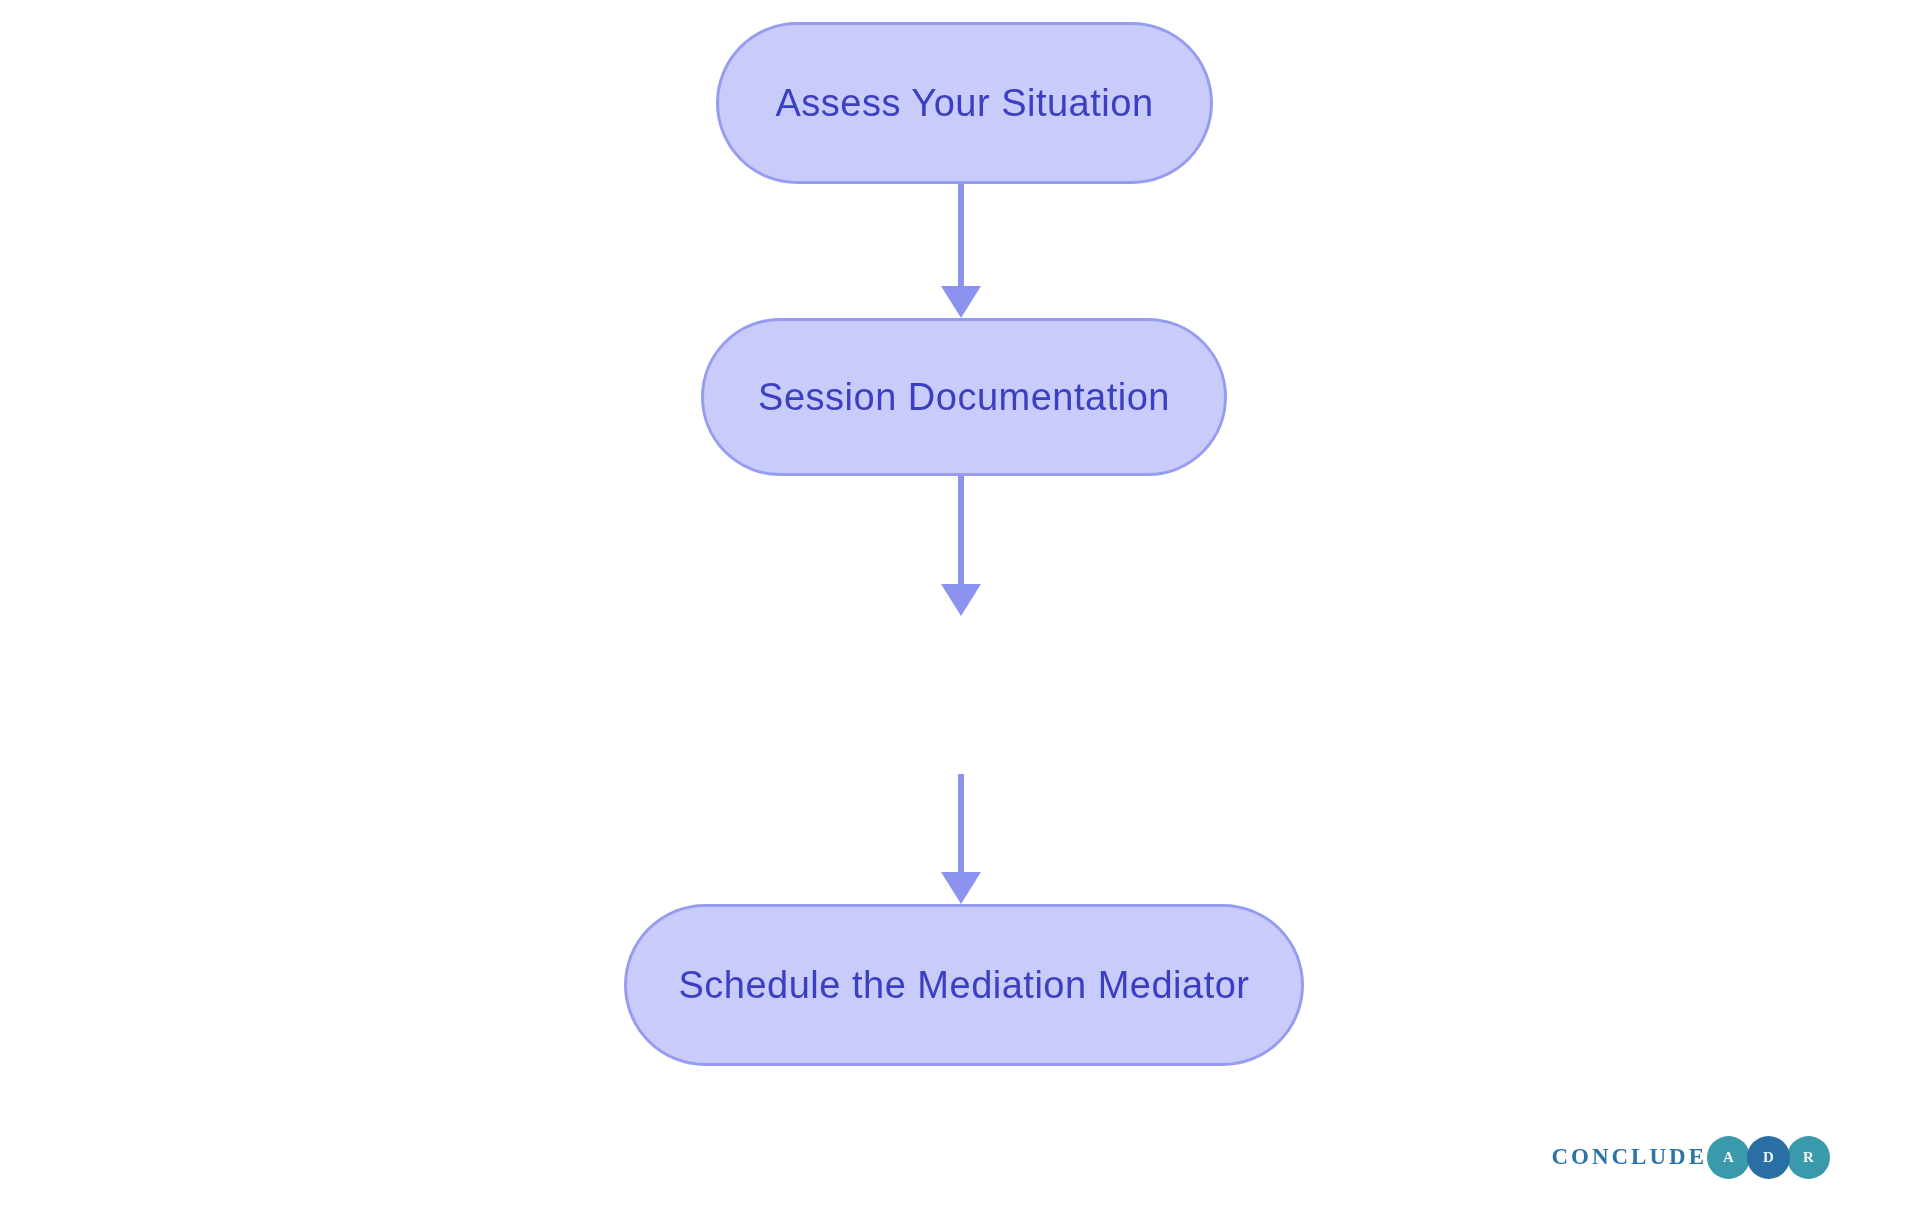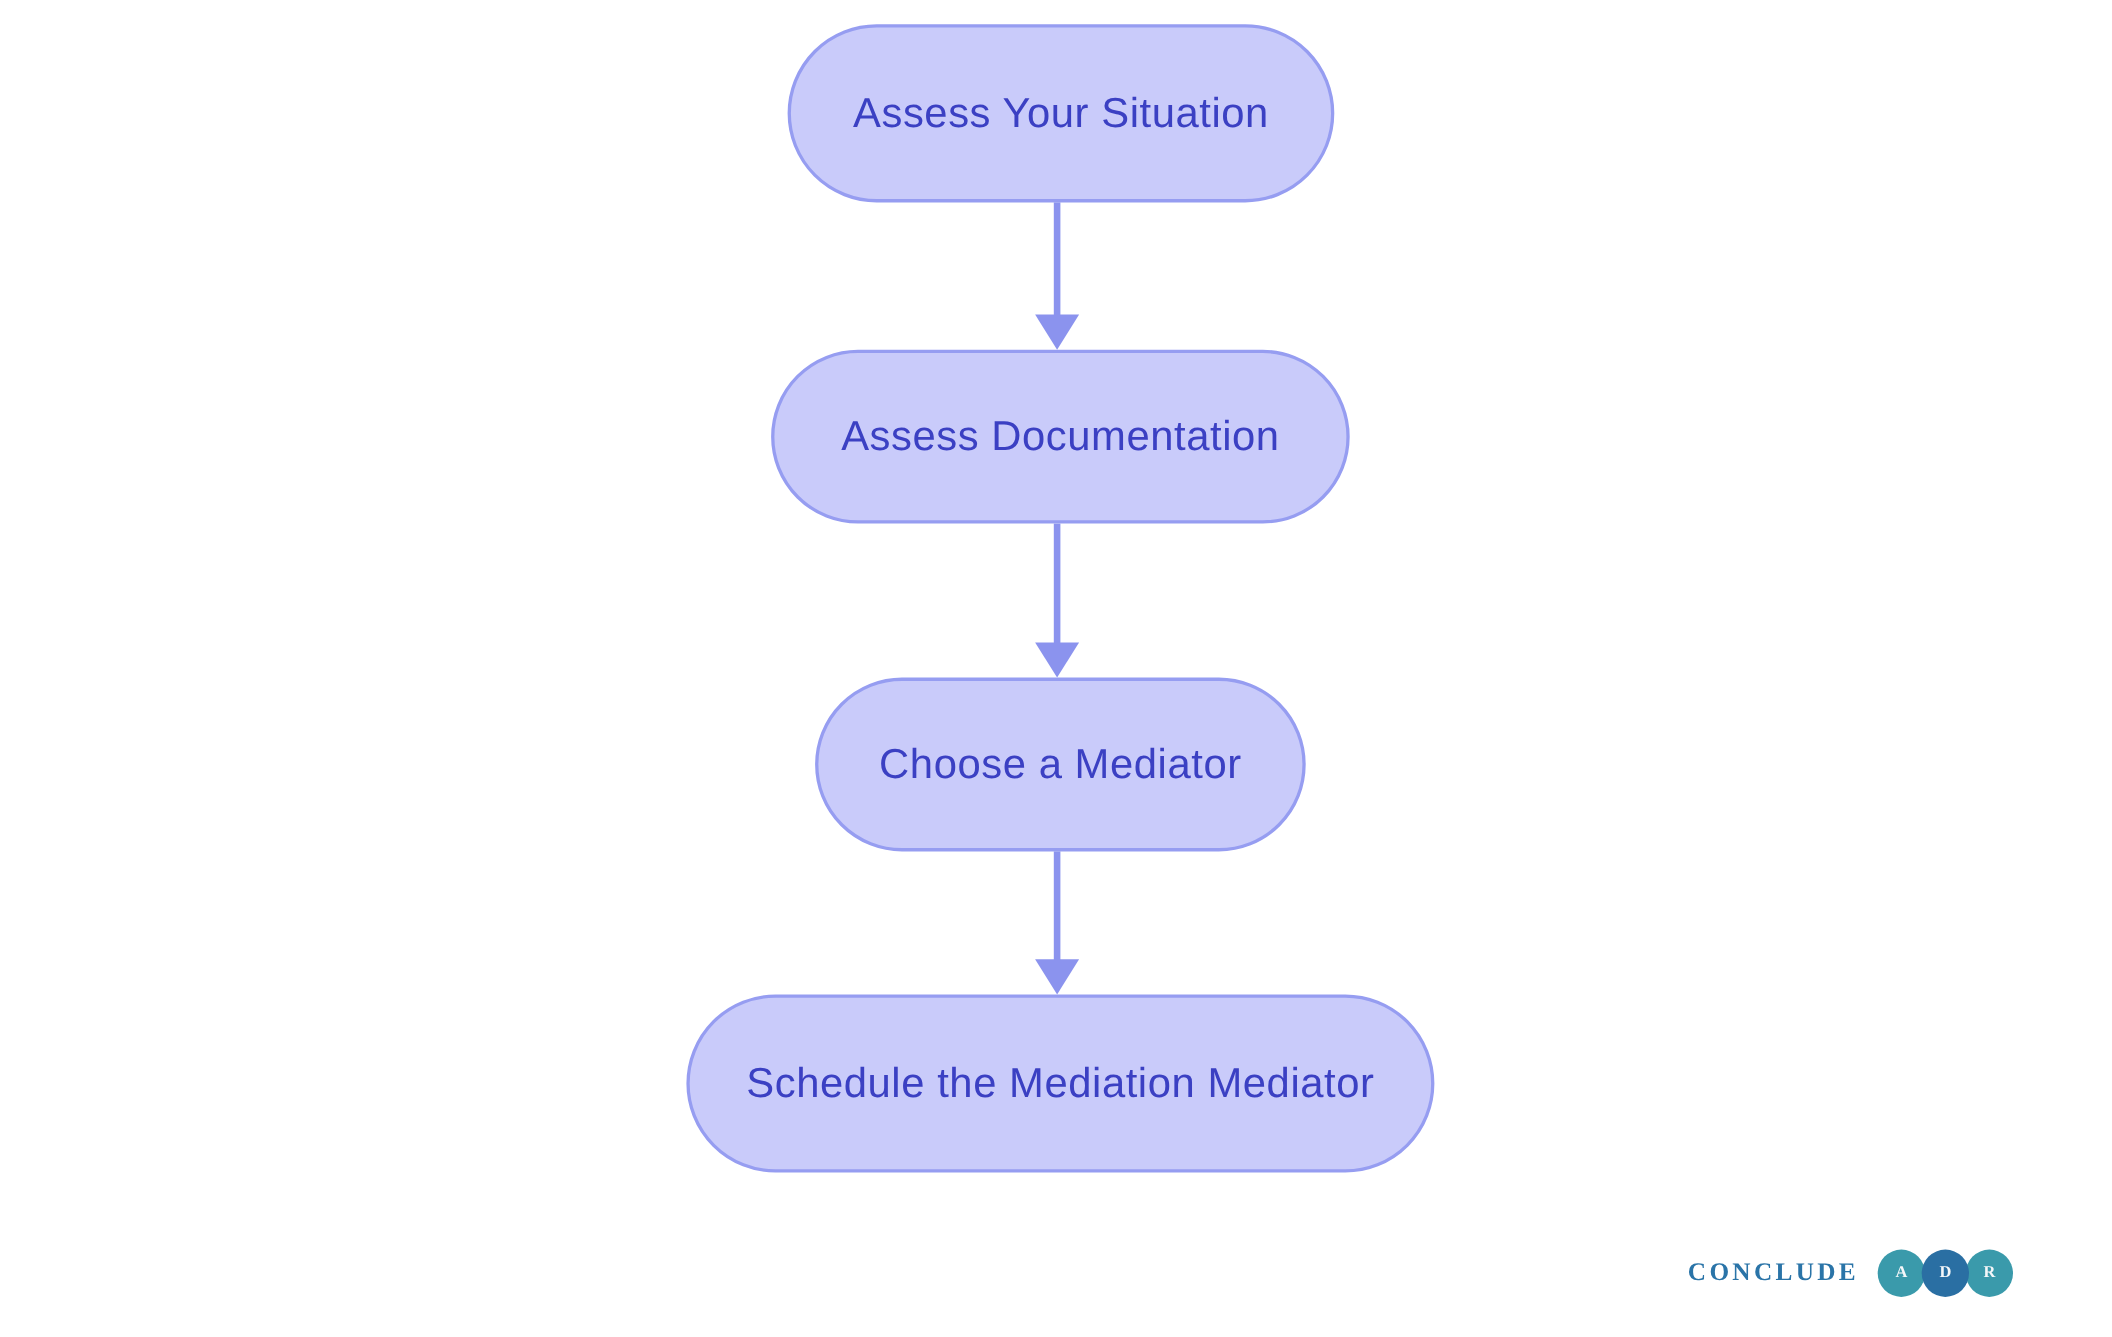--- a/index.html
+++ b/index.html
@@ -77,21 +77,20 @@
     height: 44px;
     display: flex;
     align-items: center;
   }
   .wordmark {
     font-family: "Liberation Serif", "DejaVu Serif", serif;
     font-weight: bold;
     font-size: 23px;
     letter-spacing: 3px;
     color: var(--wordmark-color, #2a74a8);
-    margin-right: 17px;
   }
   .monogram {
     display: flex;
     align-items: center;
   }
   .circle {
     width: 43px;
     height: 43px;
     border-radius: 50%;
     display: flex;
@@ -114,31 +113,28 @@
   <div class="node node-1">
     <span class="label">Assess Your Situation</span>
   </div>
 
   <div class="arrow arrow-1">
     <div class="shaft"></div>
     <div class="head"></div>
   </div>
 
   <div class="node node-2">
-    <span class="label">Assess Documentation</span>
+    <span class="label">Session Documentation</span>
   </div>
 
   <div class="arrow arrow-2">
     <div class="shaft"></div>
     <div class="head"></div>
   </div>
 
-  <div class="node node-3">
-    <span class="label">Choose a Mediator</span>
-  </div>
 
   <div class="arrow arrow-3">
     <div class="shaft"></div>
     <div class="head"></div>
   </div>
 
   <div class="node node-4">
     <span class="label">Schedule the Mediation Mediator</span>
   </div>
 

